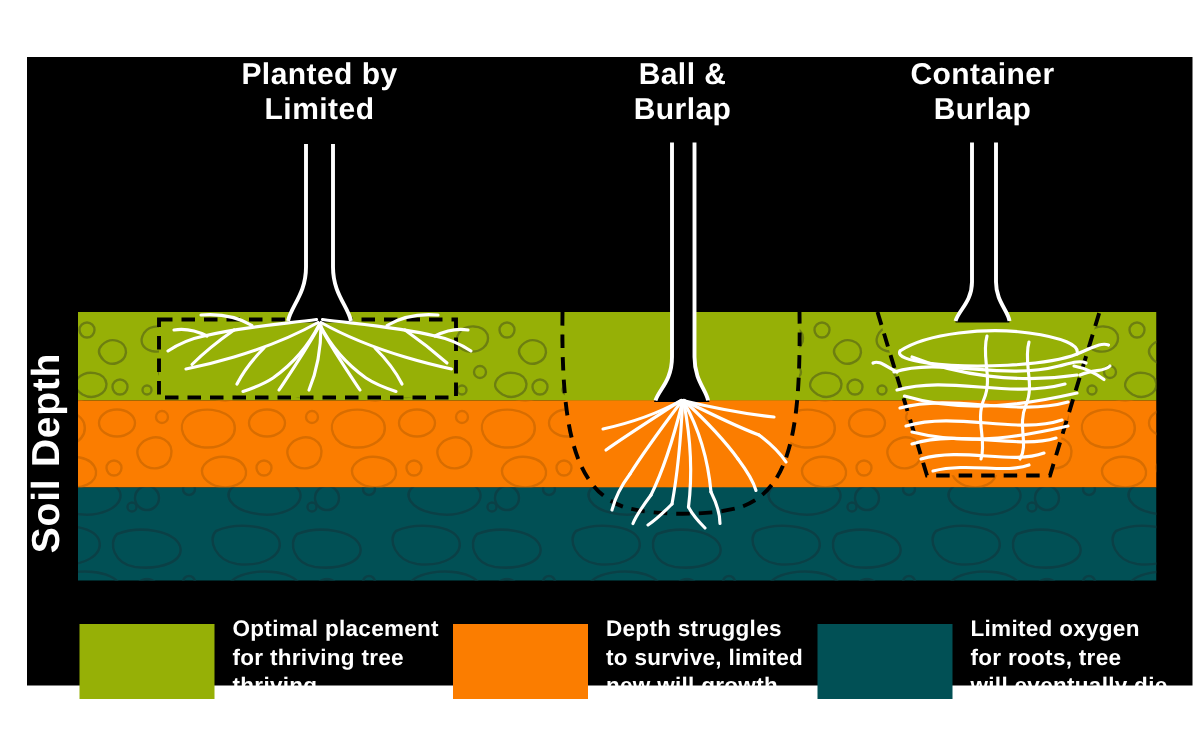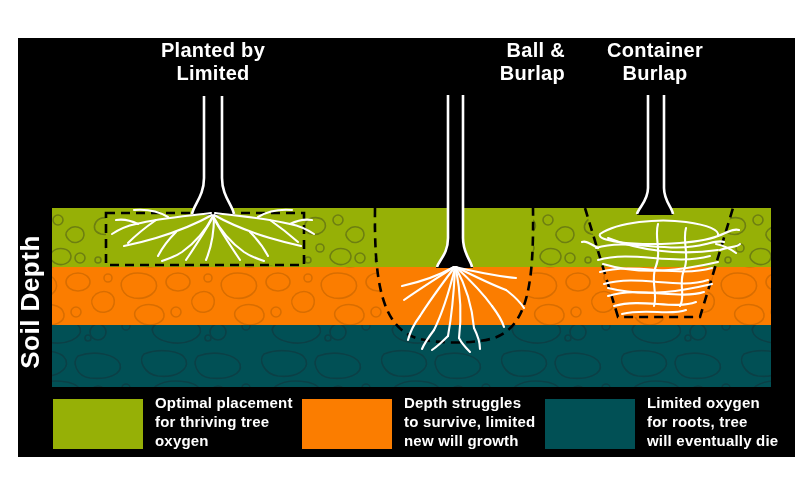--- a/index.html
+++ b/index.html
@@ -3,27 +3,27 @@
 <meta charset="utf-8">
 <style>
   html,body{margin:0;padding:0;background:#ffffff;}
   .page{position:relative;width:800px;height:494px;background:#ffffff;overflow:hidden;
         font-family:"Liberation Sans",sans-serif;}
   .canvas{position:absolute;left:18px;top:38px;width:753px;height:419px;background:#000000;padding-left:24px;}
   .diagram-svg{position:absolute;left:0;top:0;}
   .col-header{position:absolute;top:1px;width:220px;text-align:center;color:#ffffff;
               font-size:20px;font-weight:700;line-height:23px;letter-spacing:.3px;}
   .hdr-left{left:85px;}
-  .hdr-mid{left:327px;text-align:right;}
+  .hdr-mid{left:327px;}
   .hdr-right{left:527px;}
   .soil-depth{position:absolute;left:-6px;top:339px;width:150px;height:36px;
               transform:rotate(-90deg);transform-origin:0 0;
               color:#ffffff;font-size:26px;font-weight:700;text-align:center;line-height:36px;
               letter-spacing:.5px;}
-  .legend-item{position:absolute;top:361px;display:flex;align-items:flex-start;}
+  .legend-item{position:absolute;top:378px;display:flex;align-items:flex-start;}
   .li-0{left:35px;} .li-1{left:284px;} .li-2{left:527px;}
   .swatch{width:90px;height:50px;flex:0 0 auto;}
   .legend-text{margin-left:12px;margin-top:-6px;width:160px;color:#ffffff;
                font-size:15px;font-weight:700;line-height:19px;letter-spacing:.2px;}
 </style>
 </head>
 <body>
 
 <div class="page">
   <div class="canvas">
@@ -189,21 +189,21 @@
       <div>Burlap</div>
     </div>
 
     <div class="soil-depth">Soil Depth</div>
 
     <div class="legend-item li-0">
       <div class="swatch" style="background: rgb(150, 176, 6);"></div>
       <div class="legend-text">
         <div>Optimal placement</div>
         <div>for thriving tree</div>
-        <div>oxygen</div>
+        <div>thriving</div>
       </div>
     </div>
     <div class="legend-item li-1">
       <div class="swatch" style="background: rgb(251, 125, 0);"></div>
       <div class="legend-text">
         <div>Depth struggles</div>
         <div>to survive, limited</div>
         <div>new will growth</div>
       </div>
     </div>

